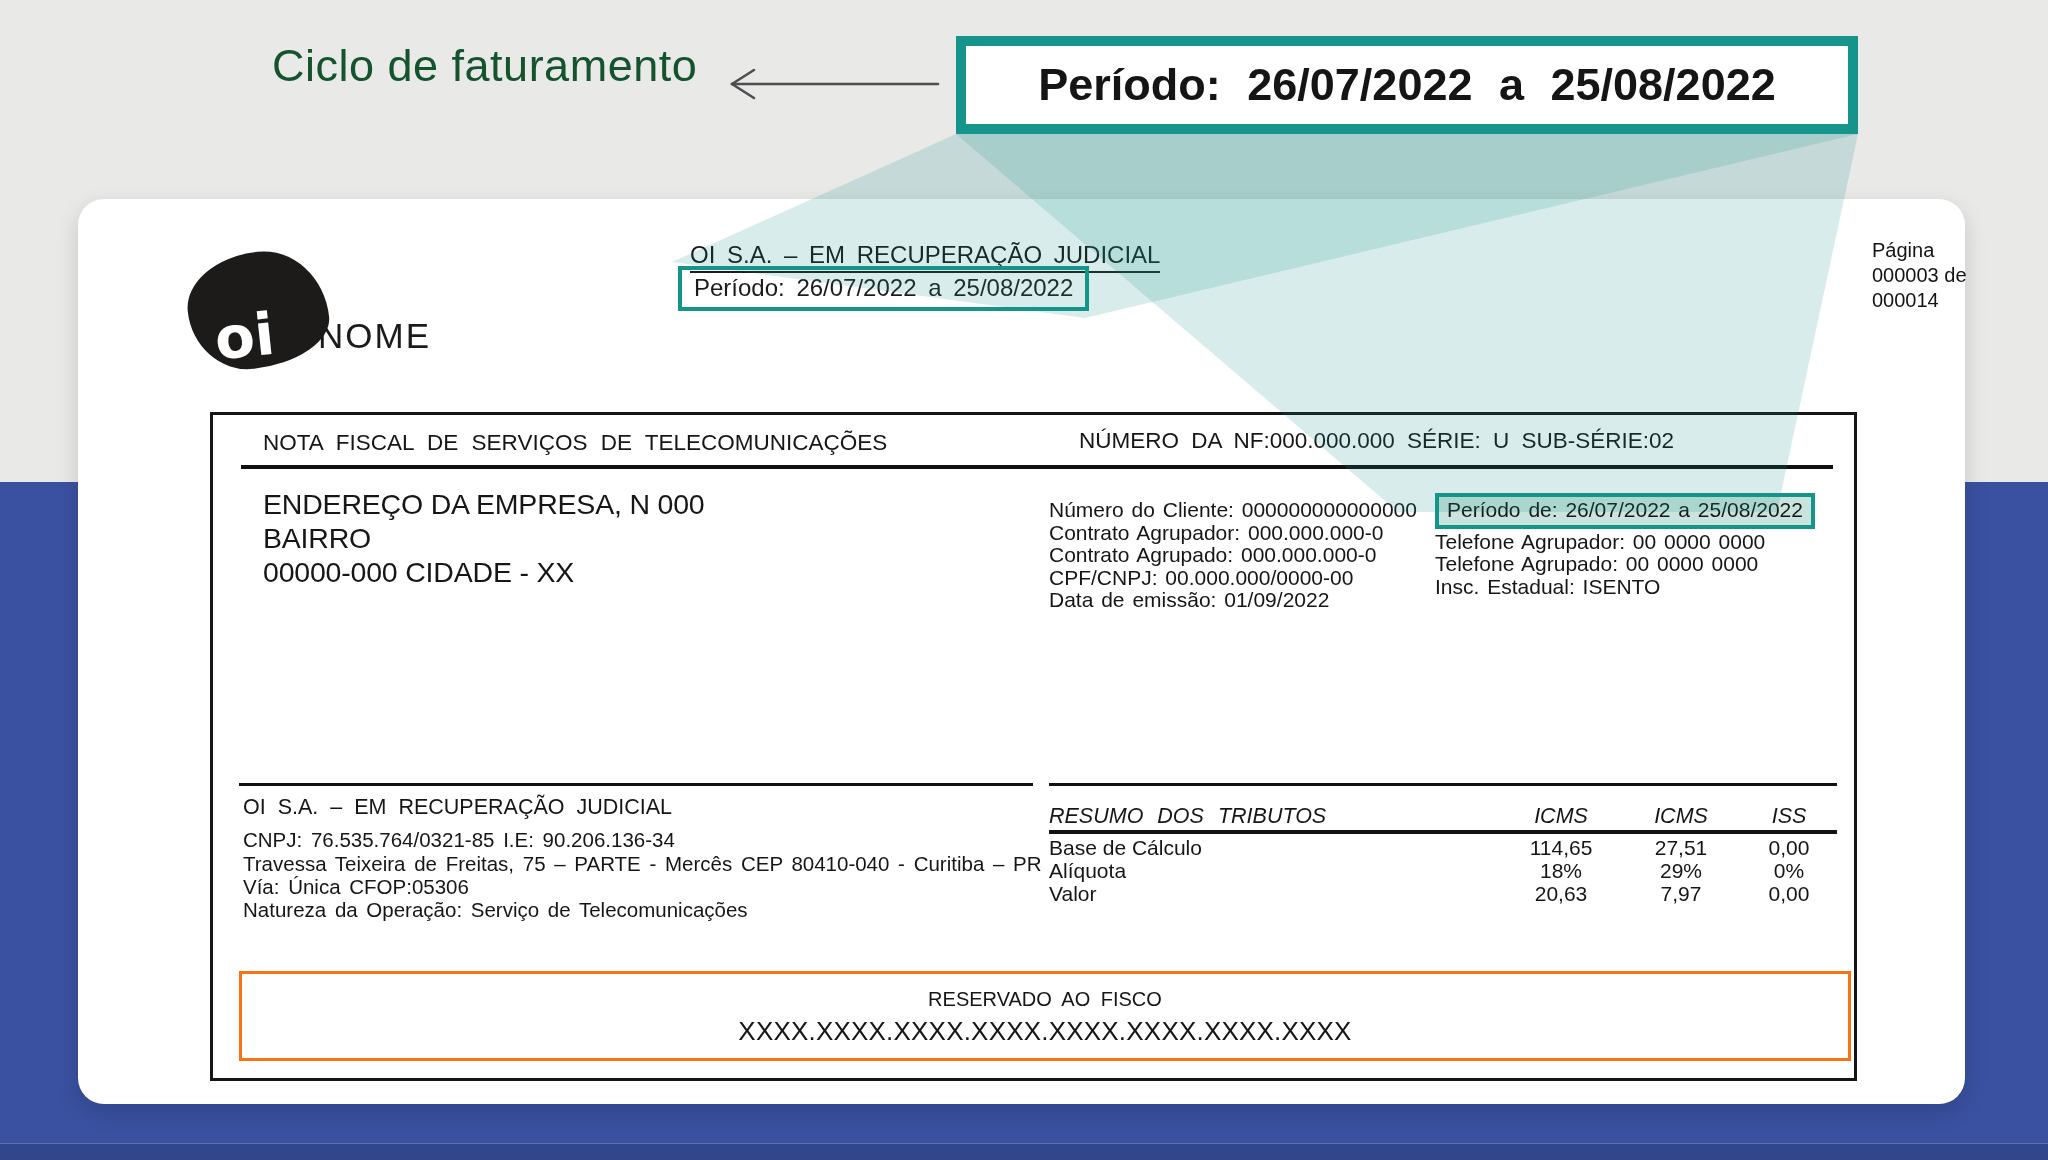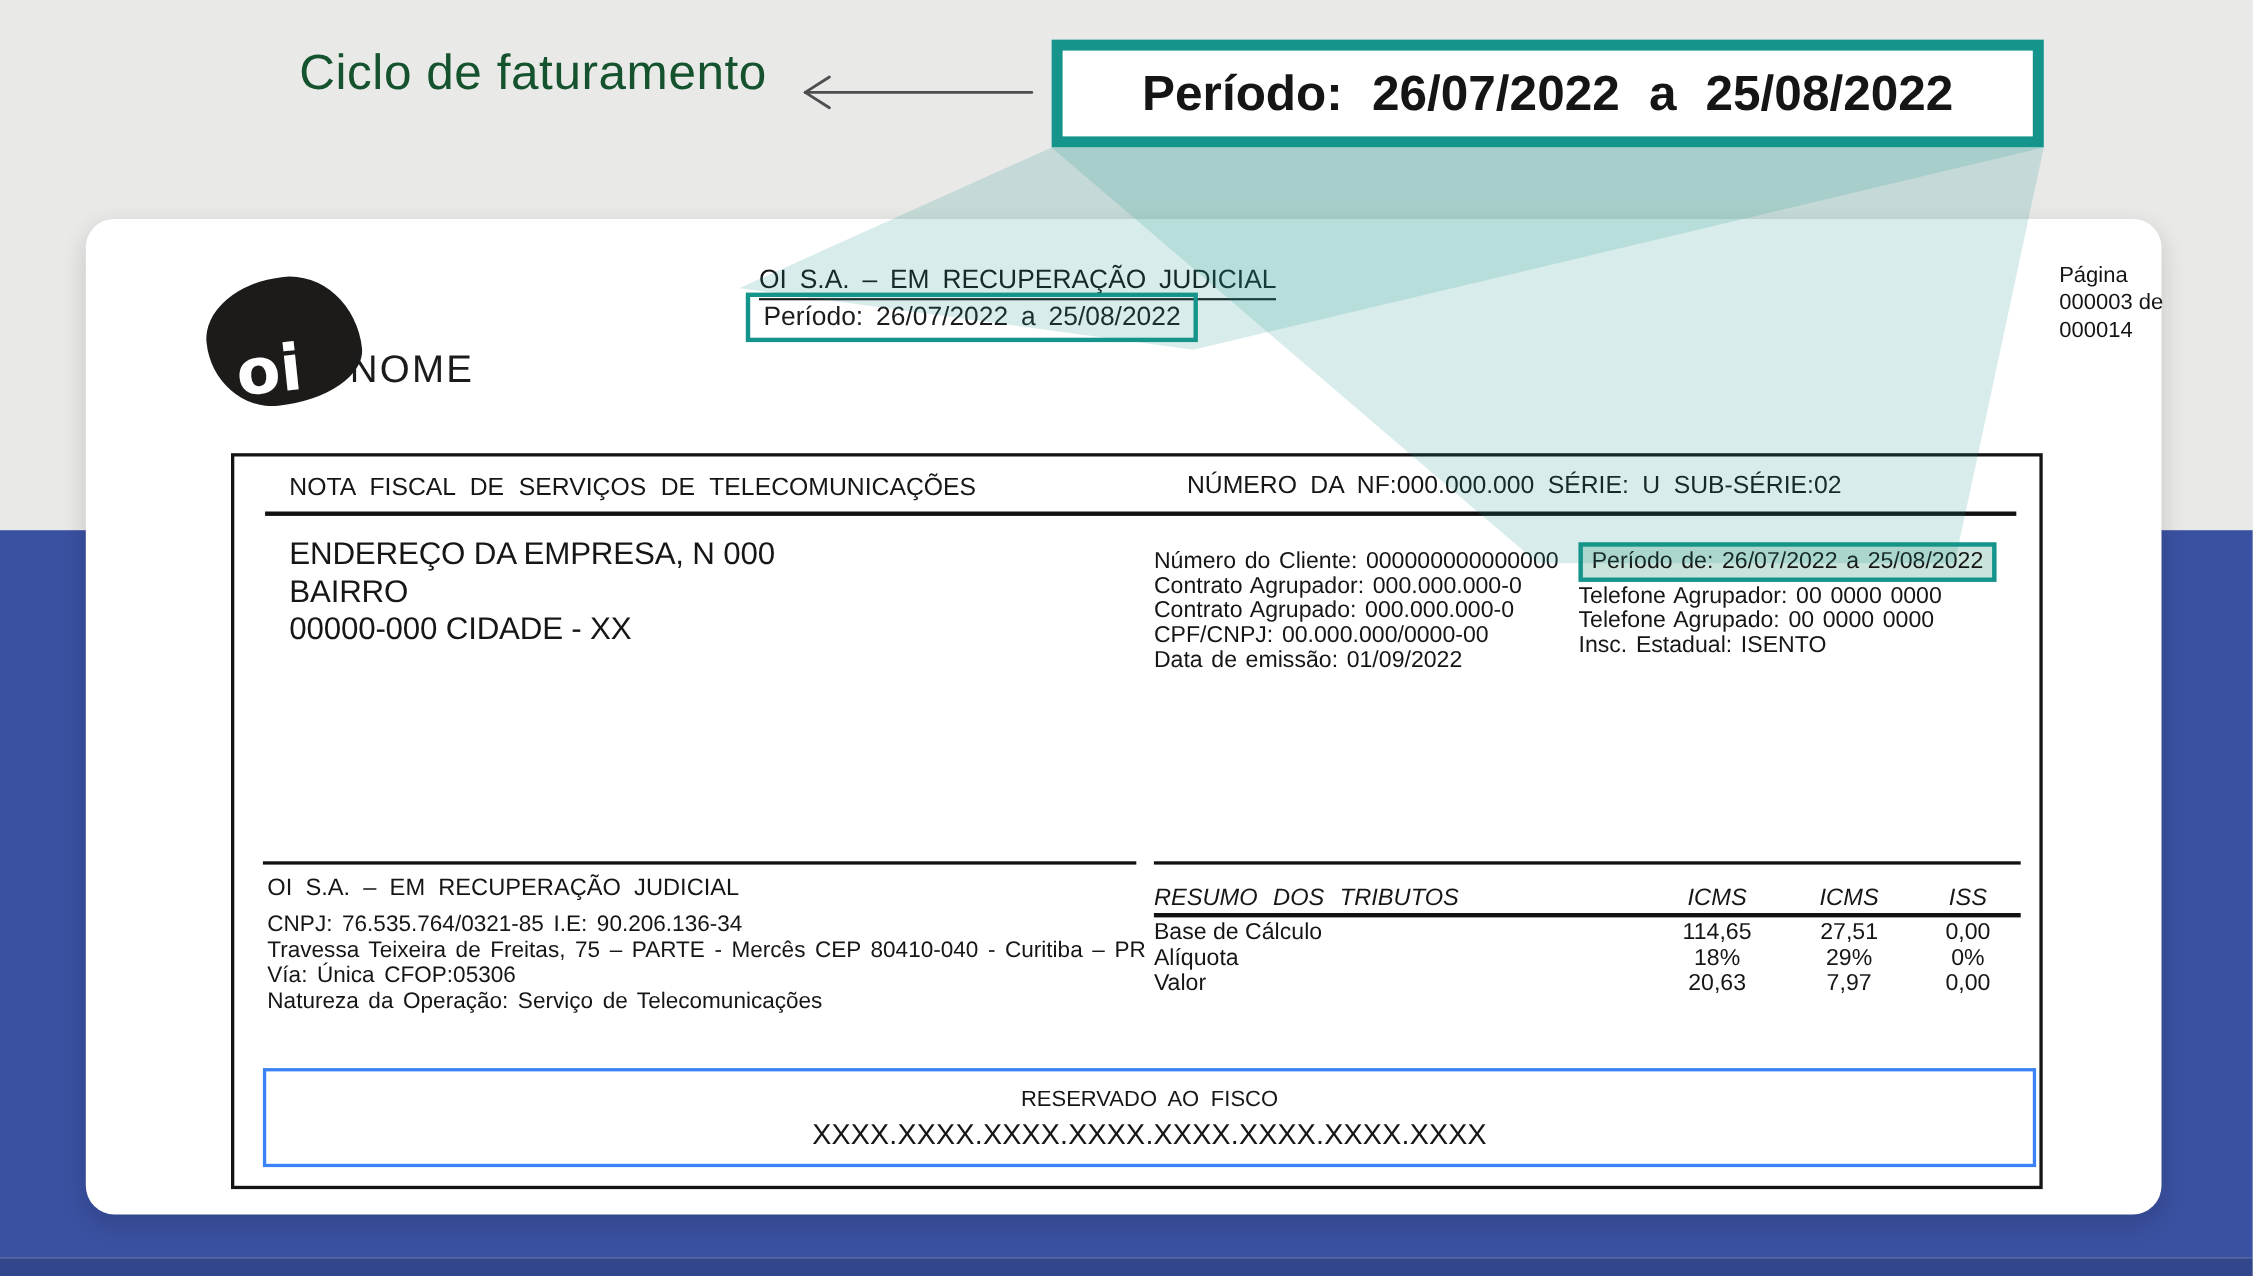--- a/index.html
+++ b/index.html
@@ -75,21 +75,21 @@
   #issuer-block .first{font-size:21.5px;word-spacing:6px;margin-bottom:9px;}
 
   #tax-table{left:836px;top:388px;width:788px;}
   .tax-row{display:grid;grid-template-columns:452px 120px 120px 96px;line-height:23.2px;font-size:21px;}
   .tax-row .c{text-align:center;}
   #tax-header{font-size:21.5px;line-height:26px;font-style:italic;}
   #tax-header .t{word-spacing:8px;}
   #tax-thick-line{width:788px;height:3.5px;background:#111;margin:1px 0 2px;}
 
   #fisco-box{left:26px;top:556px;width:1612px;height:90px;box-sizing:border-box;
-    border:3px solid #3b82f6;text-align:center;}
+    border:3px solid #f97316;text-align:center;}
   #fisco-title{margin-top:14px;font-size:20px;word-spacing:5px;}
   #fisco-code{margin-top:5px;font-size:26px;letter-spacing:.2px;}
 </style>
 </head>
 <body>
 
 <div class="abs" id="blue-band">
   <div class="bottom-strip"></div>
 </div>
 

